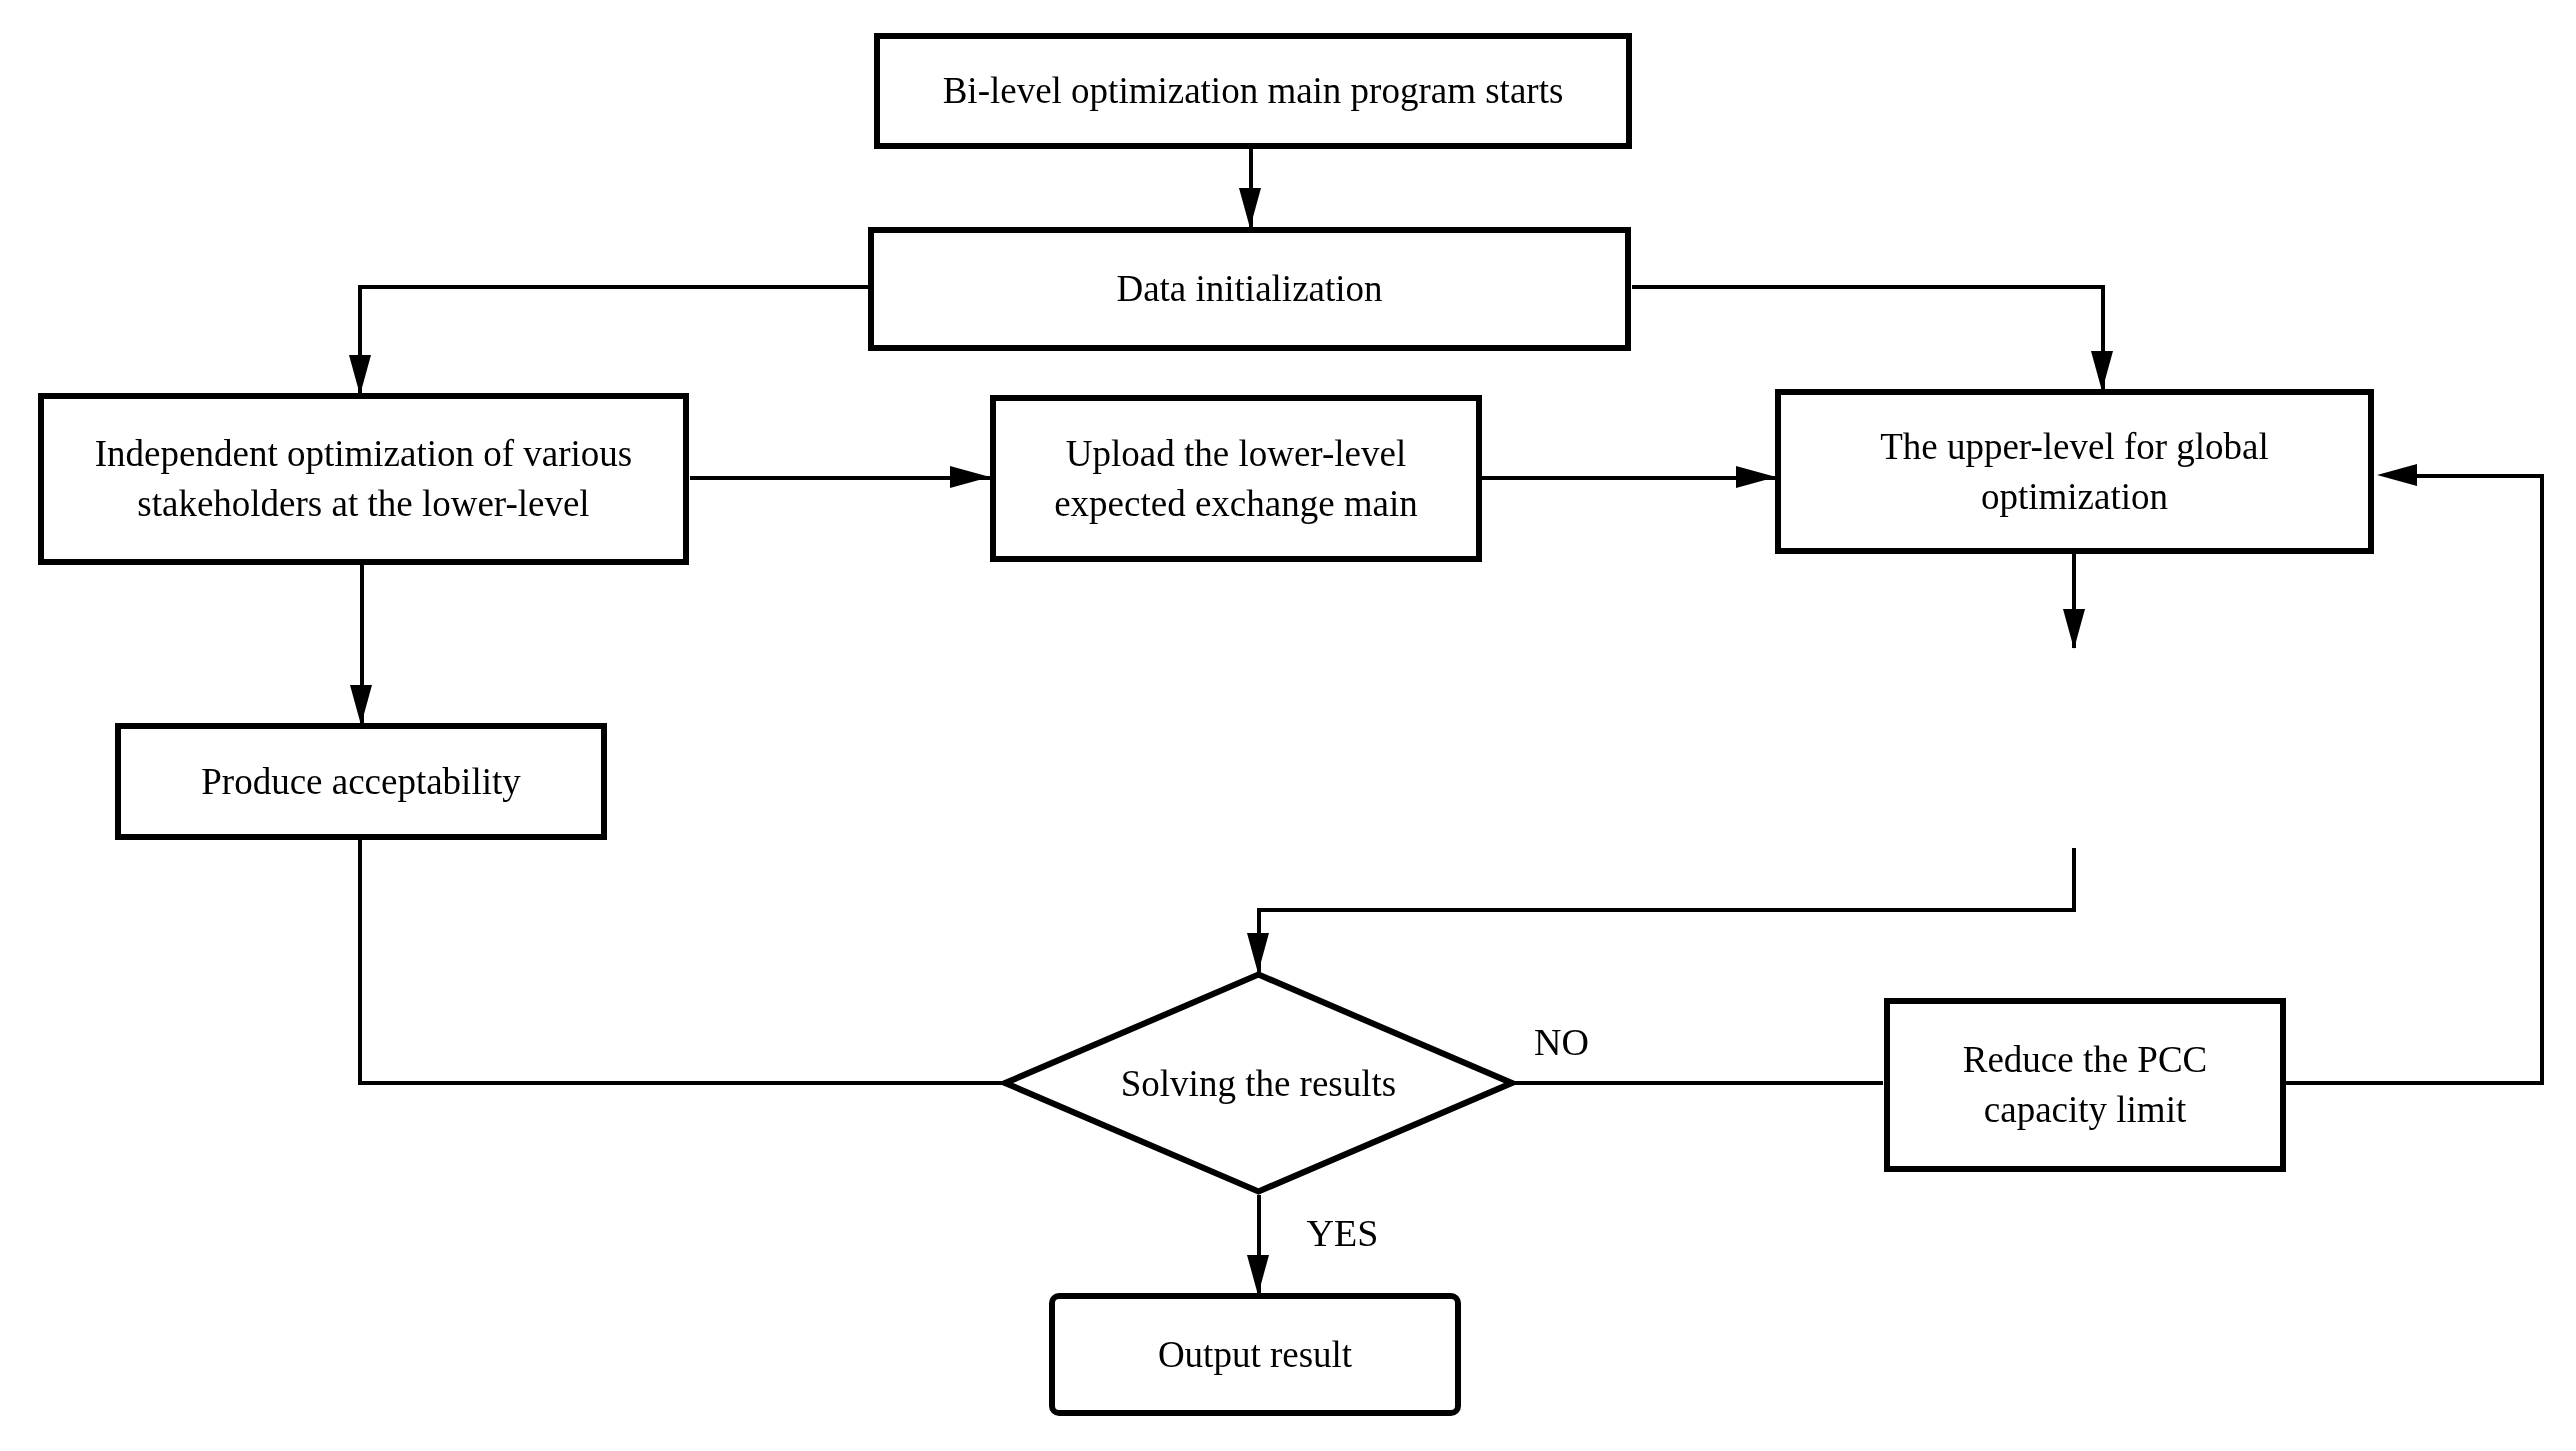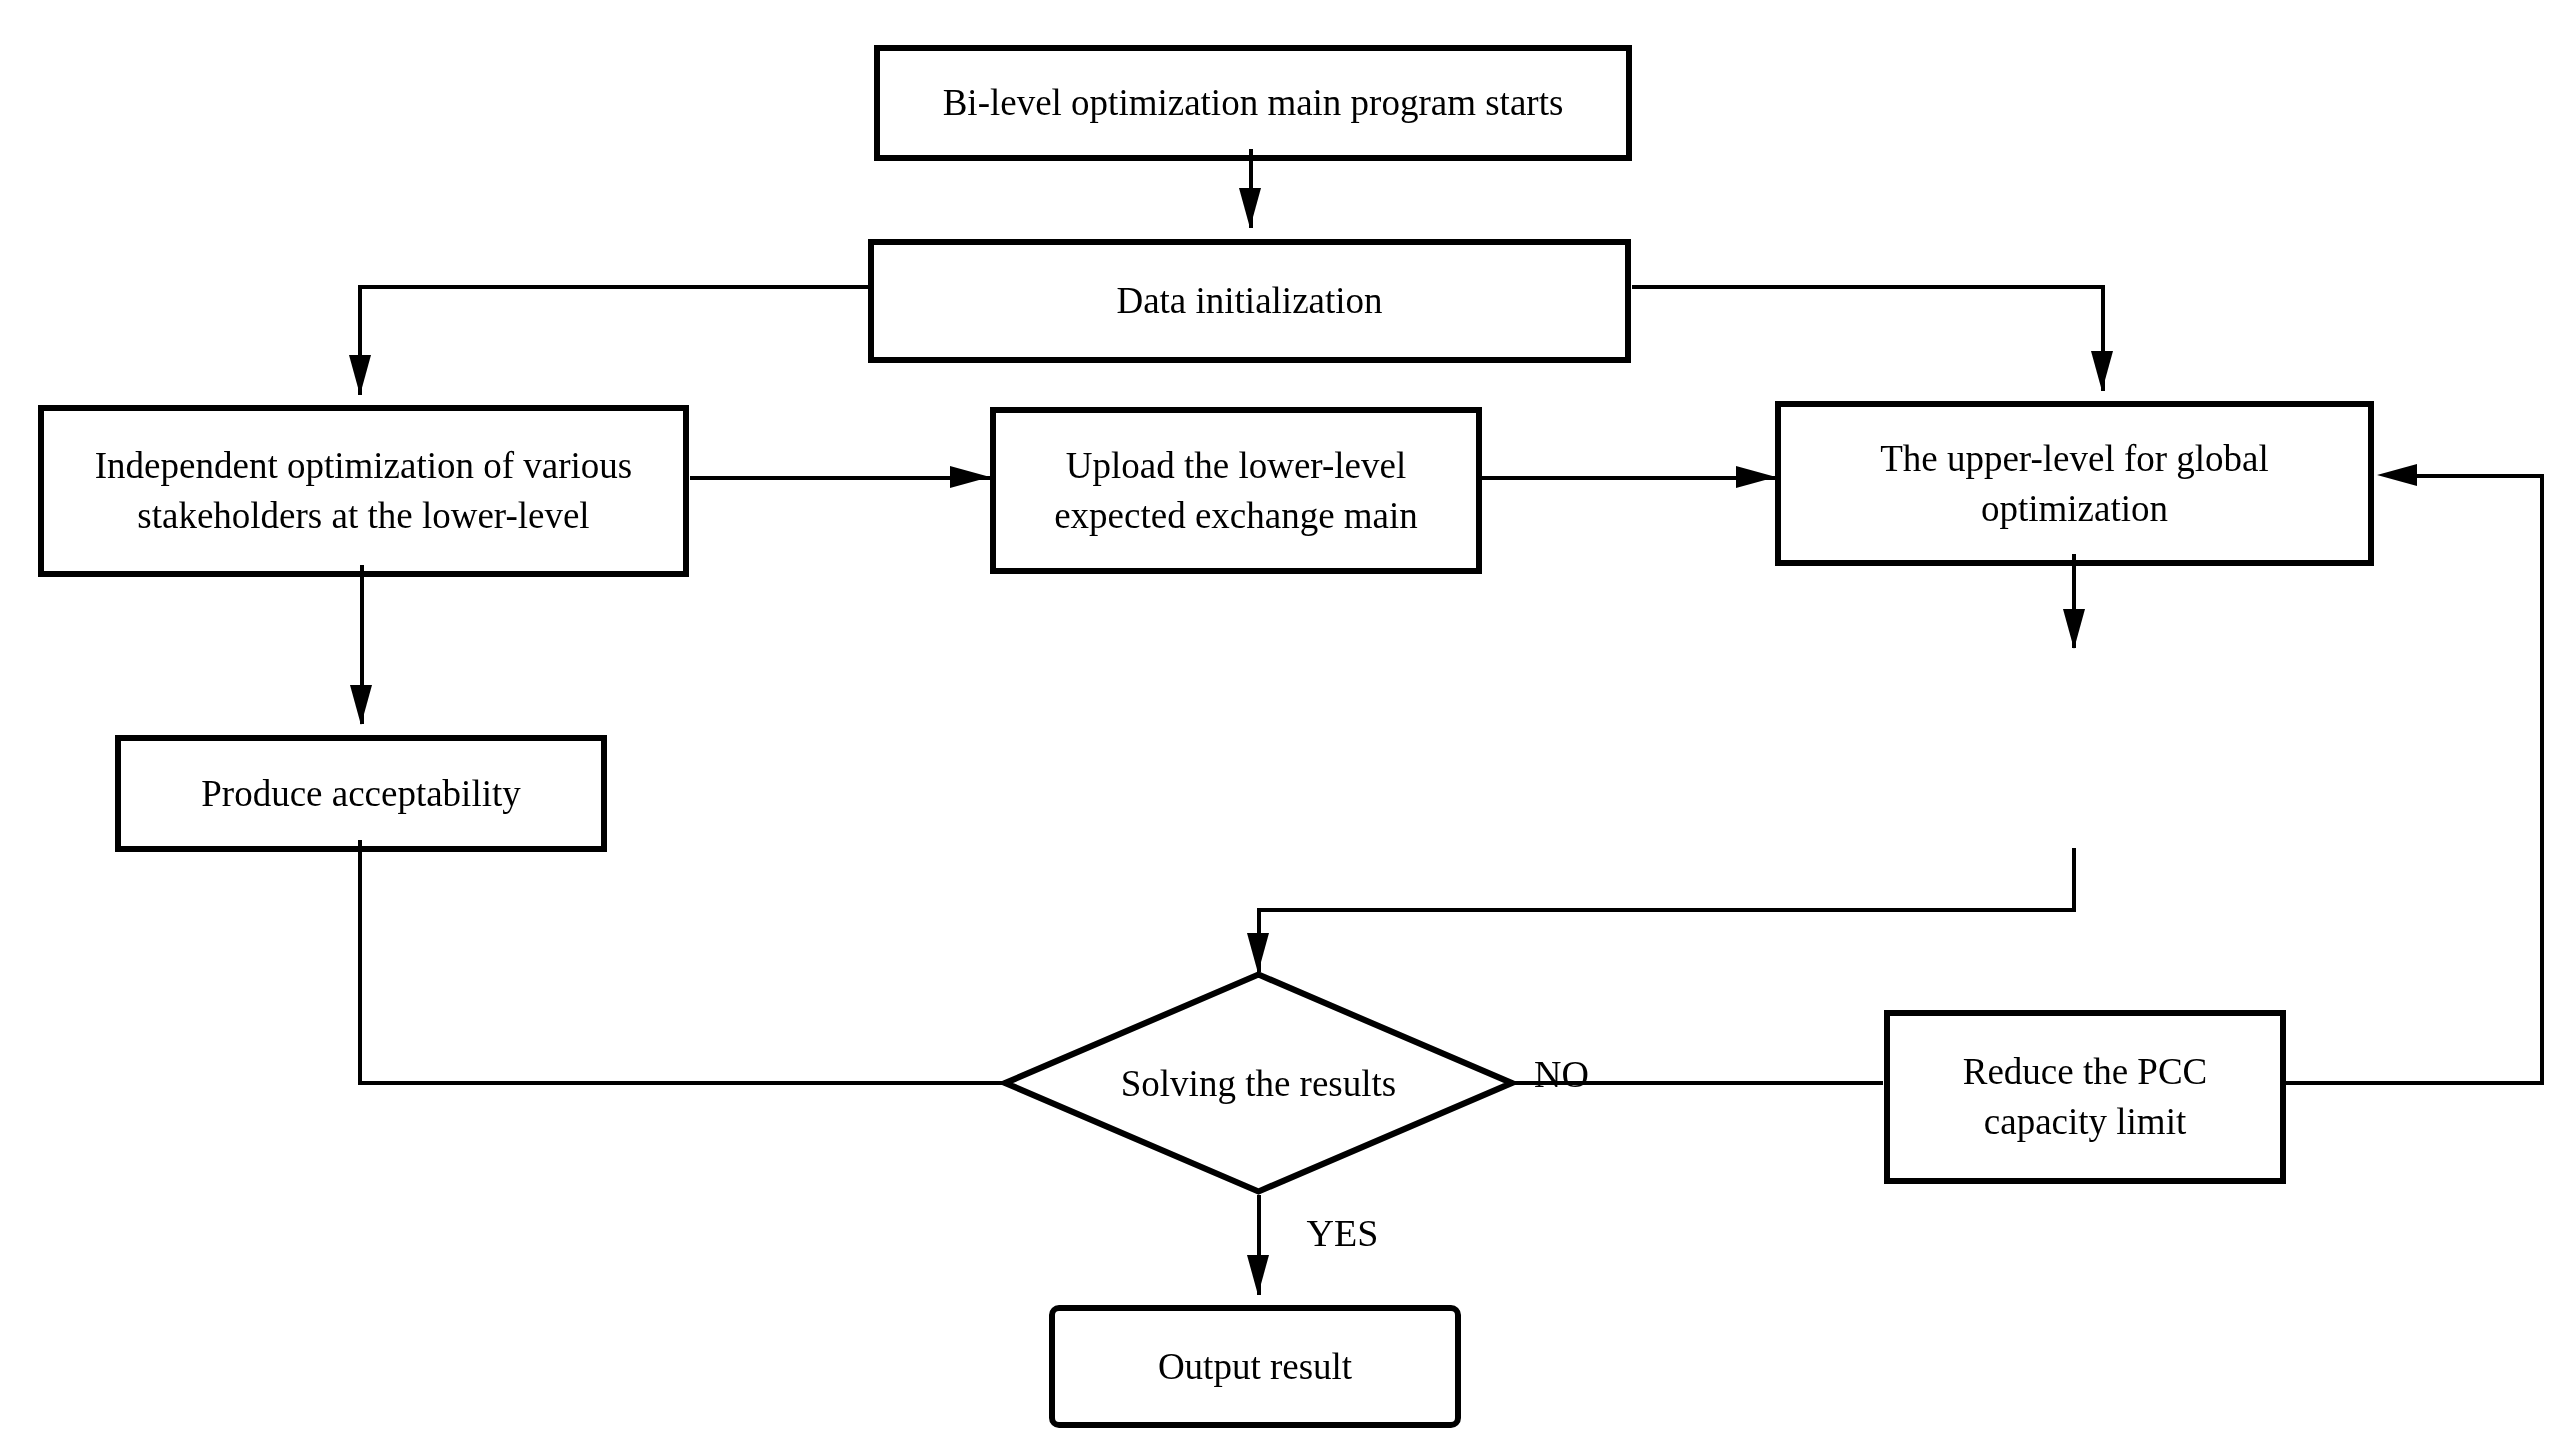--- a/index.html
+++ b/index.html
@@ -13,21 +13,20 @@
   }
   .box{
     position:absolute;
     border:6.1px solid currentColor;
     box-sizing:border-box;
     display:flex;align-items:center;justify-content:center;
     text-align:center;
     font-size:37px;line-height:1.35;
     white-space:pre-line;
     background:var(--bg,#fff);
-    margin-top:12px;
   }
   .seg{position:absolute;background:currentColor;}
   .arr{position:absolute;width:0;height:0;}
   .arr-down{border-left:11.6px solid transparent;border-right:11.6px solid transparent;border-top:40px solid;}
   .arr-right{border-top:11.6px solid transparent;border-bottom:11.6px solid transparent;border-left:40px solid;}
   .arr-left{border-top:11.6px solid transparent;border-bottom:11.6px solid transparent;border-right:40px solid;}
   .diamond-wrap{position:absolute;left:1002px;top:971px;width:513px;height:224px;}
   .diamond-wrap svg{display:block;width:100%;height:100%;}
   .diamond-label{
     position:absolute;left:1002px;top:971px;width:513px;height:224px;
@@ -123,17 +122,17 @@
 
   <div class="diamond-wrap">
     <svg viewBox="0 0 752 328">
       <polygon points="376,5 747,164 376,323 5,164" fill="var(--bg,#fff)" stroke="currentColor" stroke-width="9"></polygon>
     </svg>
   </div>
   <div class="diamond-label">
     <span>Solving the results</span>
   </div>
 
-  <div class="edge-label" style="left:1493px;top:1015px;margin-top:32px;">NO</div>
+  <div class="edge-label" style="left:1493px;top:1015px;">NO</div>
   <div class="edge-label" style="left:1274px;top:1206px;">YES</div>
 
 </div>
 
 
 </body></html>

